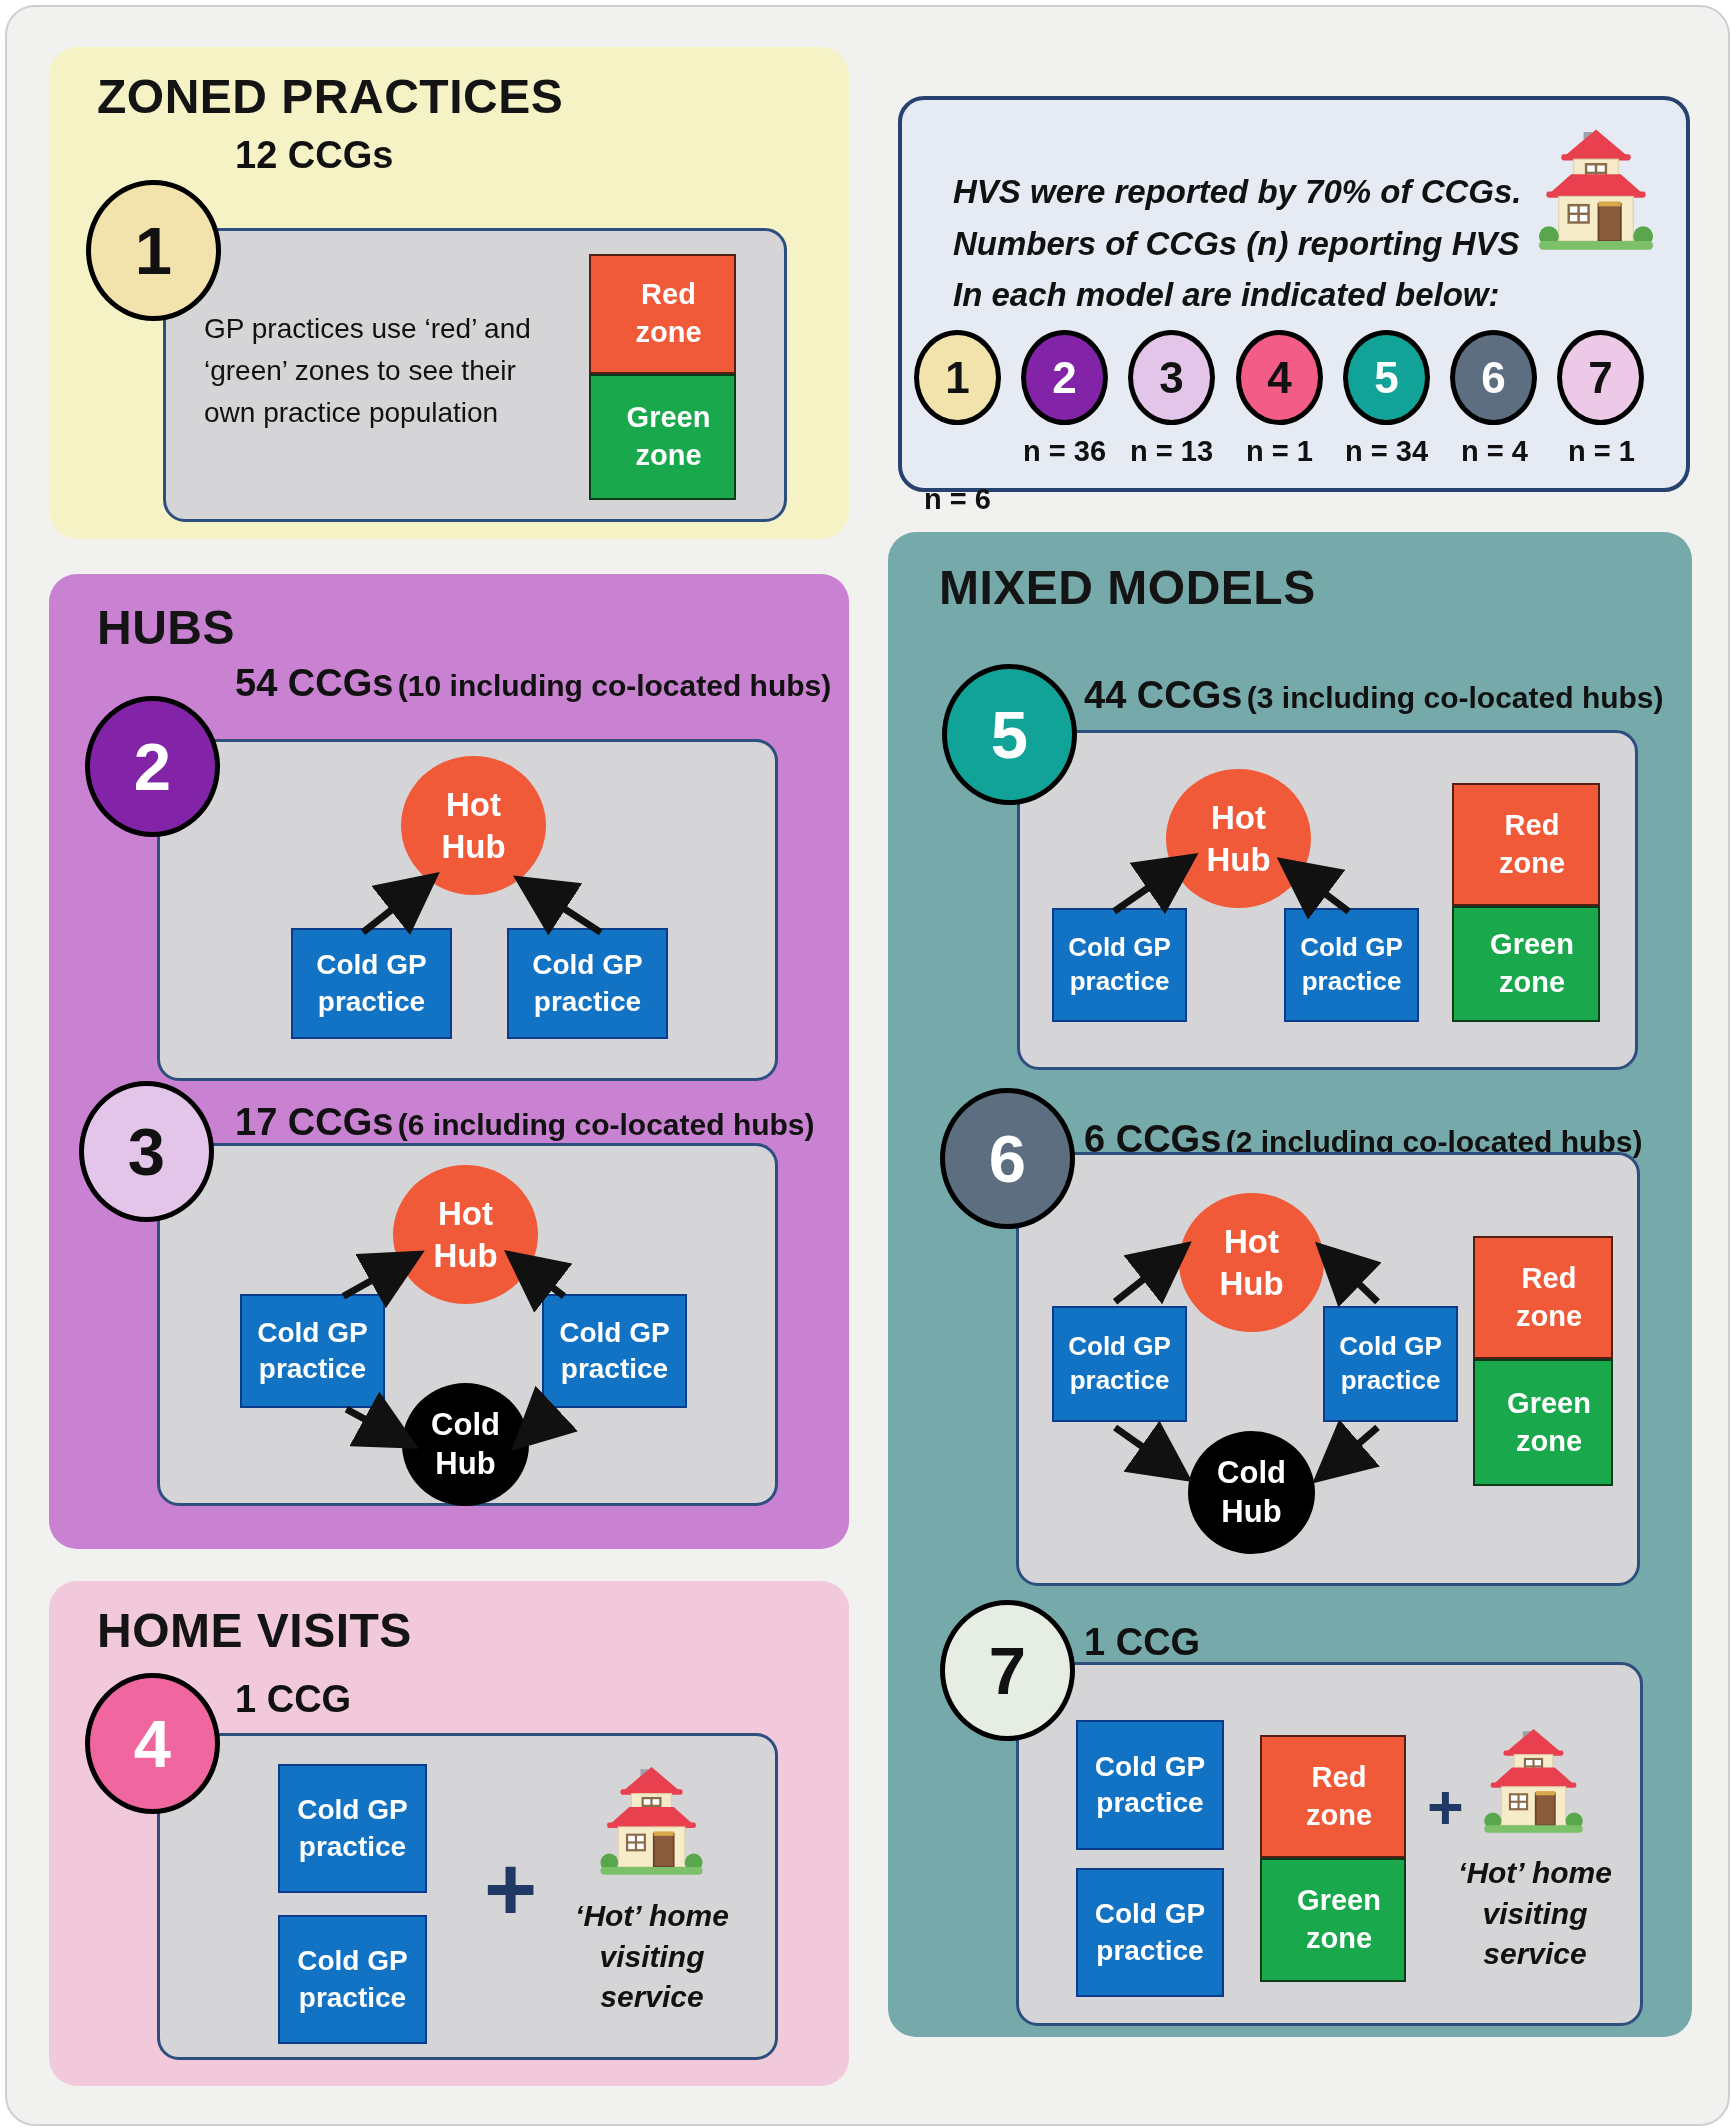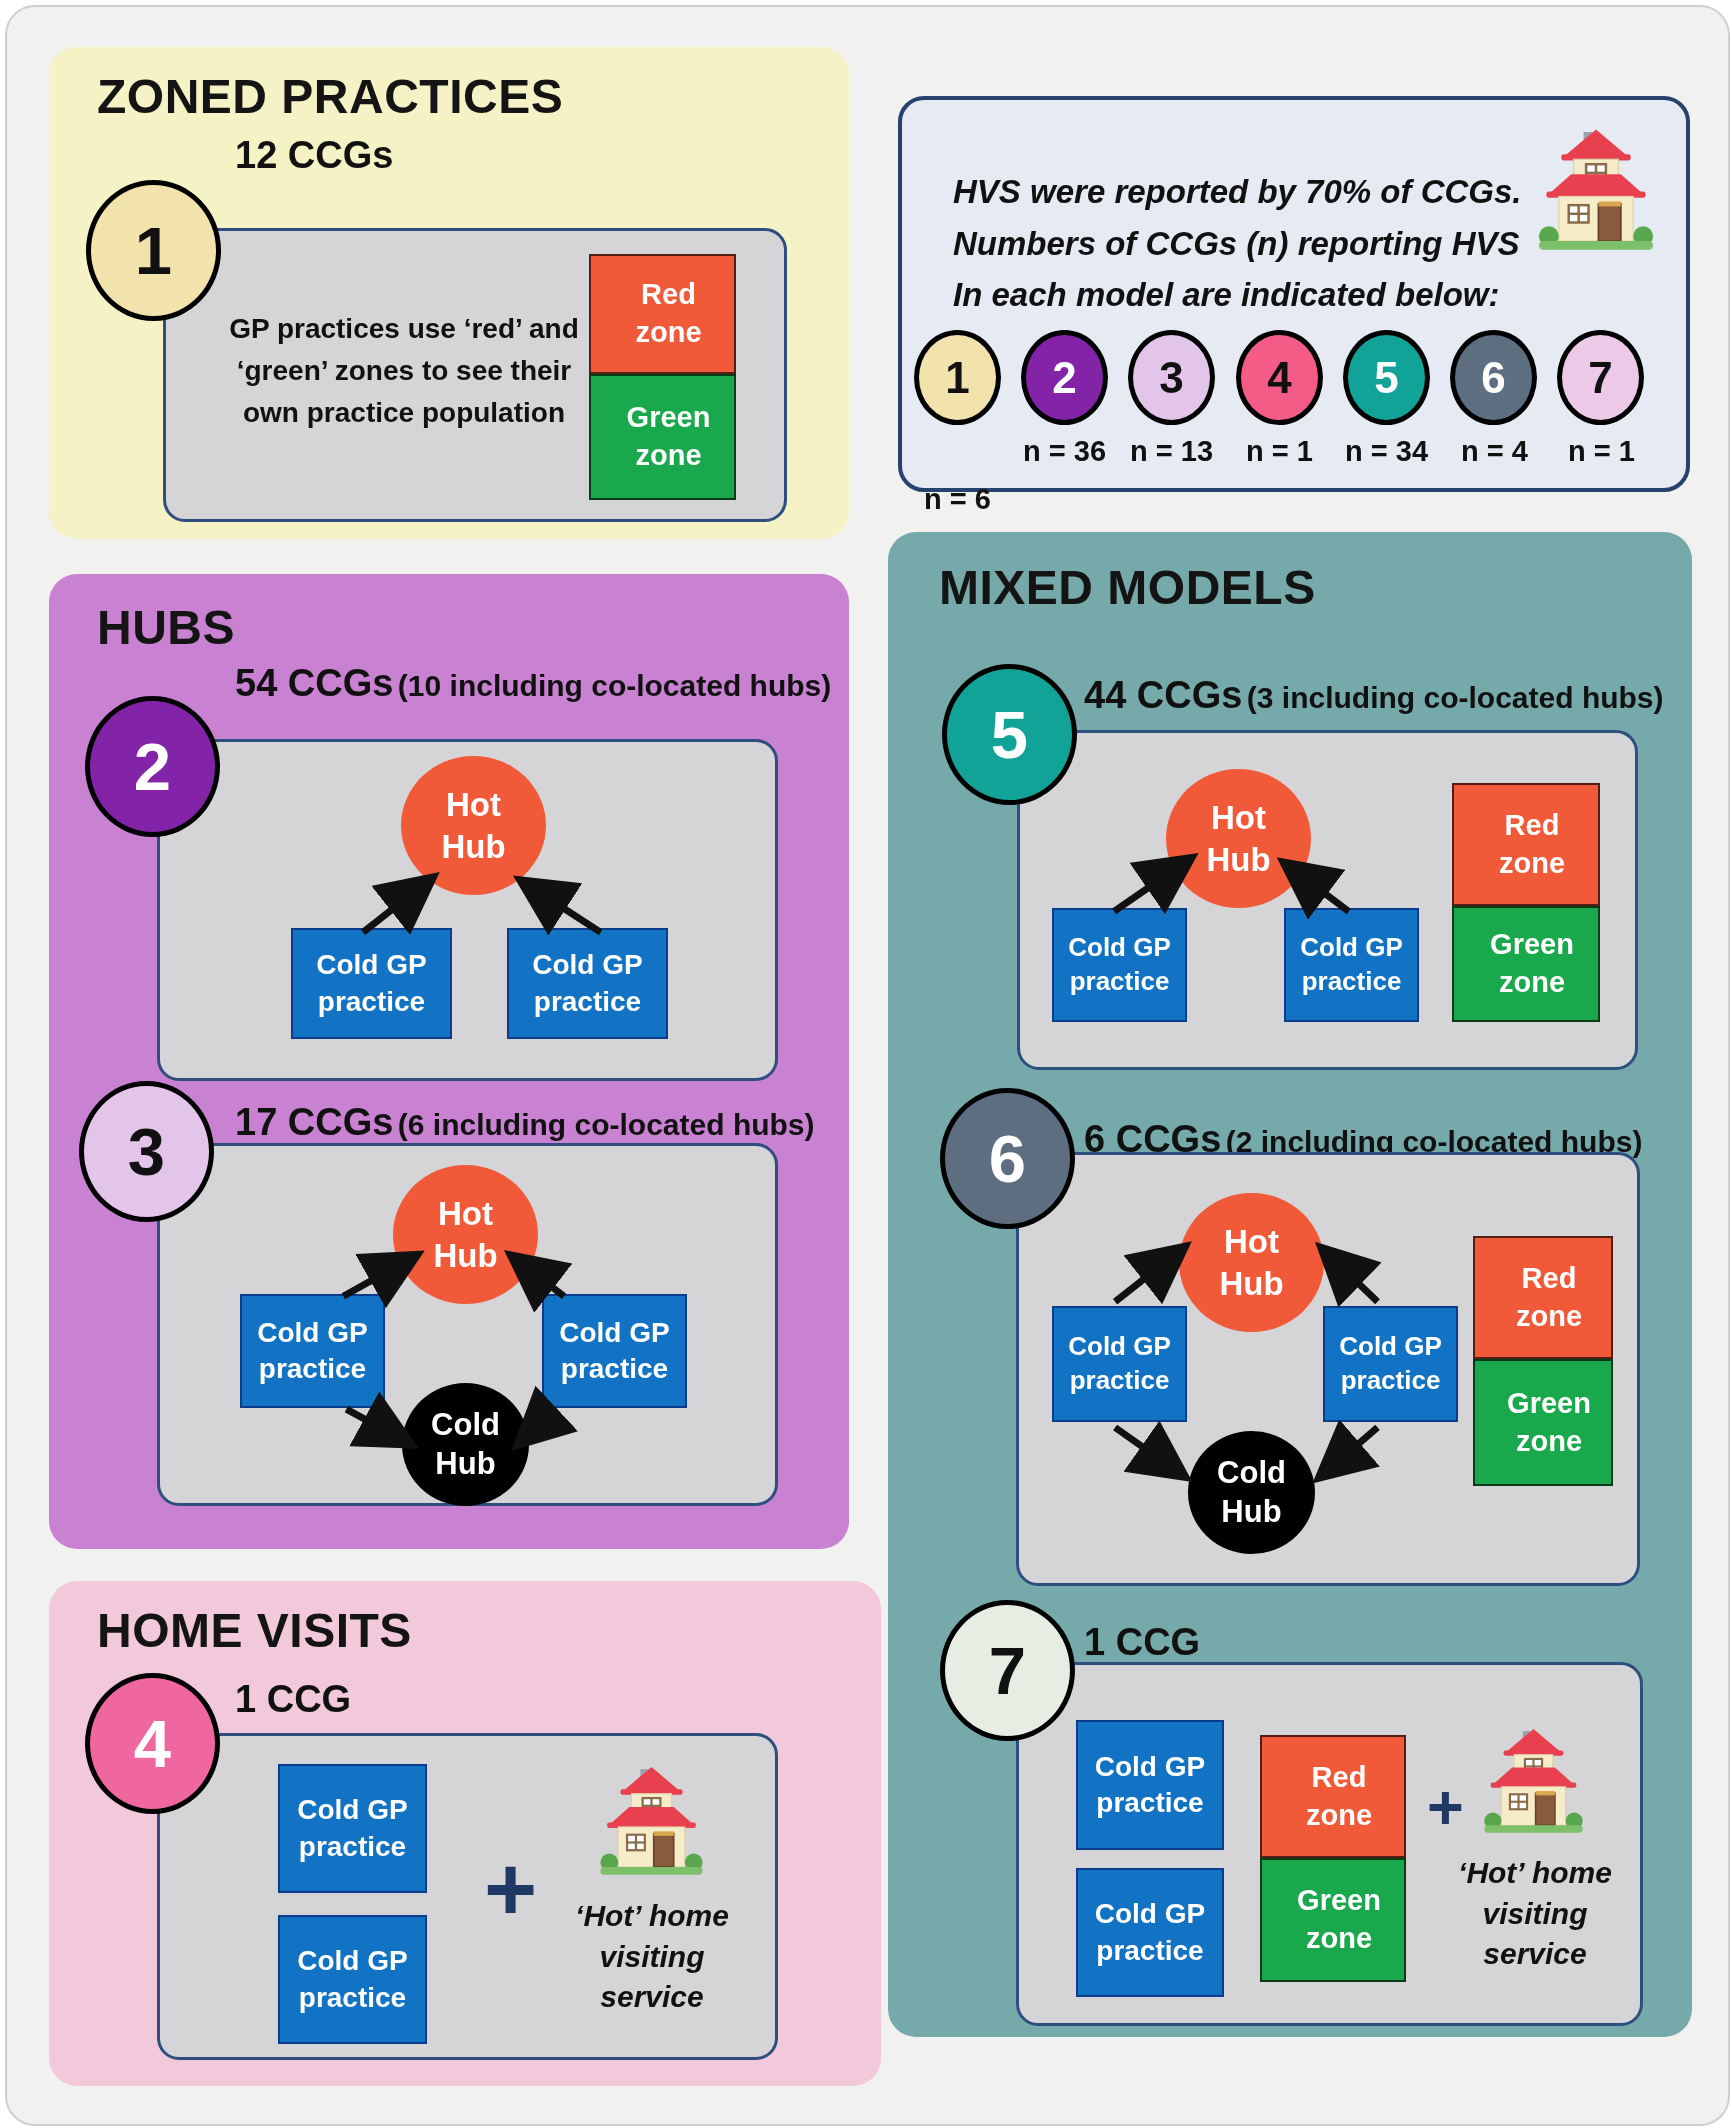--- a/index.html
+++ b/index.html
@@ -28,21 +28,21 @@
   .zone span{color:#fff;font-weight:700;font-size:29px;line-height:1.3;width:95px;}
   .plus{position:absolute;color:#1f3864;font-weight:700;text-align:center;}
   .service-text{position:absolute;font-size:30px;font-weight:700;font-style:italic;color:#111;
                 text-align:center;line-height:1.35;}
   .arrows{position:absolute;left:0;top:0;pointer-events:none;}
   
   .hvs-line{position:absolute;font-size:33px;font-weight:700;font-style:italic;color:#111;white-space:nowrap;}
   .legend-circle{position:absolute;width:87px;height:95px;border:5px solid #000;border-radius:50%;
                  display:flex;align-items:center;justify-content:center;font-size:44px;font-weight:700;box-sizing:border-box;}
   .legend-n{position:absolute;width:109px;text-align:center;font-size:29px;font-weight:700;color:#111;white-space:nowrap;}
-  .desc-text{position:absolute;font-size:28px;font-weight:700;color:#111;text-align:center;line-height:1.5;margin-left:22px;}
+  .desc-text{position:absolute;font-size:28px;font-weight:400;color:#111;line-height:1.5;}
 </style>
 </head>
 <body>
 
 <div id="canvas">
 <div id="frame">
 
   <div class="panel" style="left:42px;top:40px;width:800px;height:492px;background:#f5f2c6;">
     <div class="panel-title" style="left:48px;top:22px;">ZONED PRACTICES</div>
     <div class="count-row" style="left:186px;top:87px;">
@@ -162,21 +162,21 @@
               </marker>
             </defs>
         <line x1="185" y1="152" x2="249" y2="116" stroke="#111" stroke-width="7" marker-end="url(#ah3)"></line>
         <line x1="408" y1="152" x2="364" y2="118" stroke="#111" stroke-width="7" marker-end="url(#ah3)"></line>
         <line x1="188" y1="266" x2="243" y2="296" stroke="#111" stroke-width="7" marker-end="url(#ah3)"></line>
         <line x1="400" y1="266" x2="370" y2="294" stroke="#111" stroke-width="7" marker-end="url(#ah3)"></line>
       </svg>
     </div>
   </div>
 
-  <div class="panel" style="left:42px;top:1574px;width:800px;height:505px;background:#f2c9da;padding-left:32px;">
+  <div class="panel" style="left:42px;top:1574px;width:800px;height:505px;background:#f2c9da;">
     <div class="panel-title" style="left:48px;top:22px;">HOME VISITS</div>
     <div class="count-row" style="left:186px;top:97px;">
       <span class="count-main">1 CCG</span>
     </div>
     <div class="badge" style="left:36px;top:92px;background:#f0669f;color:#fff;">4</div>
     <div class="inner-box" style="left:108px;top:152px;width:621px;height:327px;">
       <div class="cold-box" style="left:118px;top:28px;width:149px;height:129px;">
         <span>Cold GP practice</span>
       </div>
       <div class="cold-box" style="left:118px;top:179px;width:149px;height:129px;">

